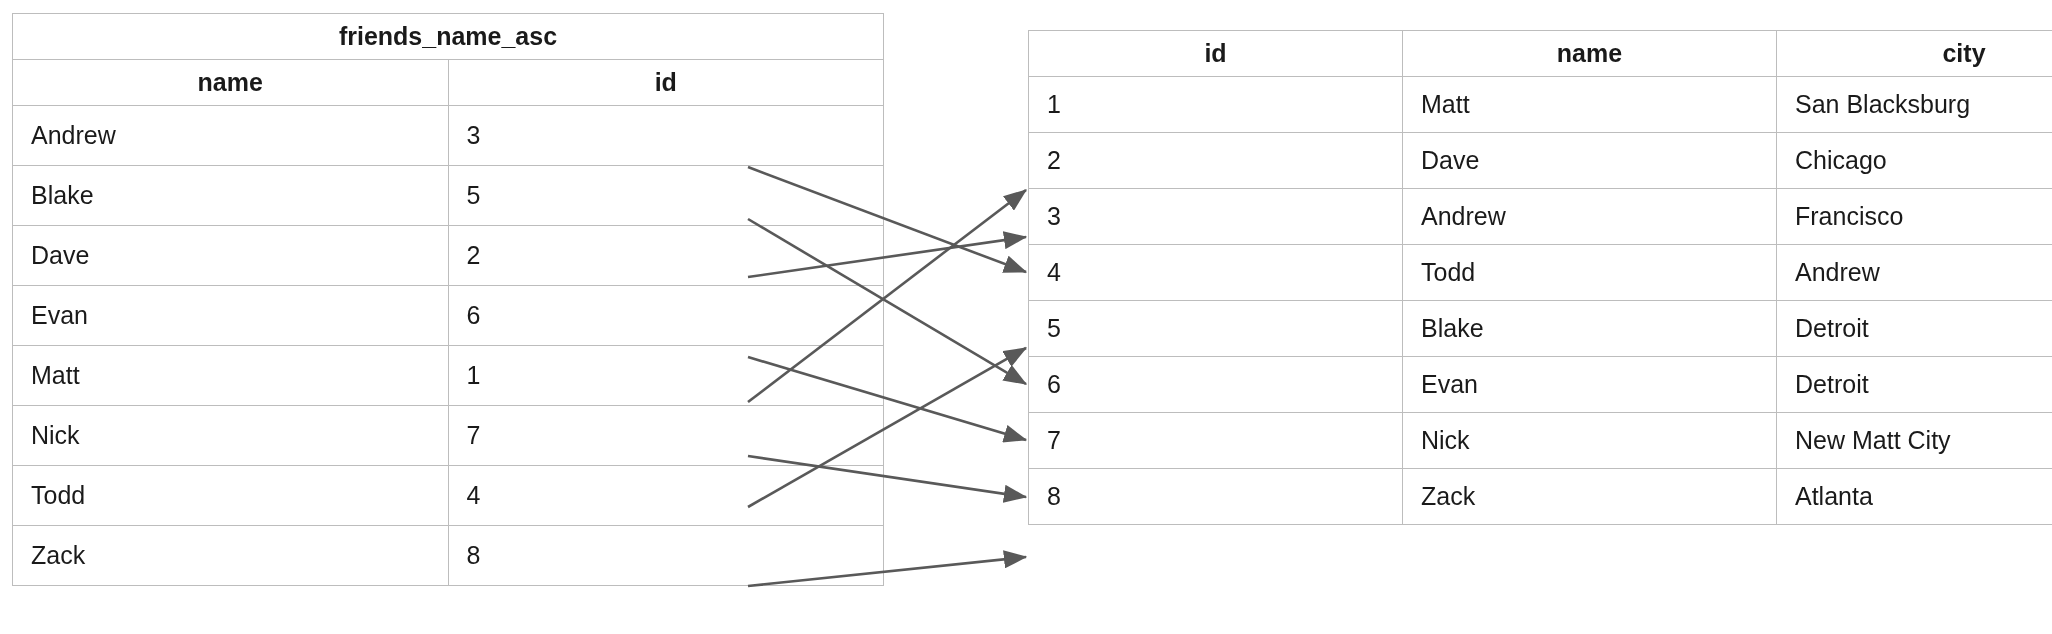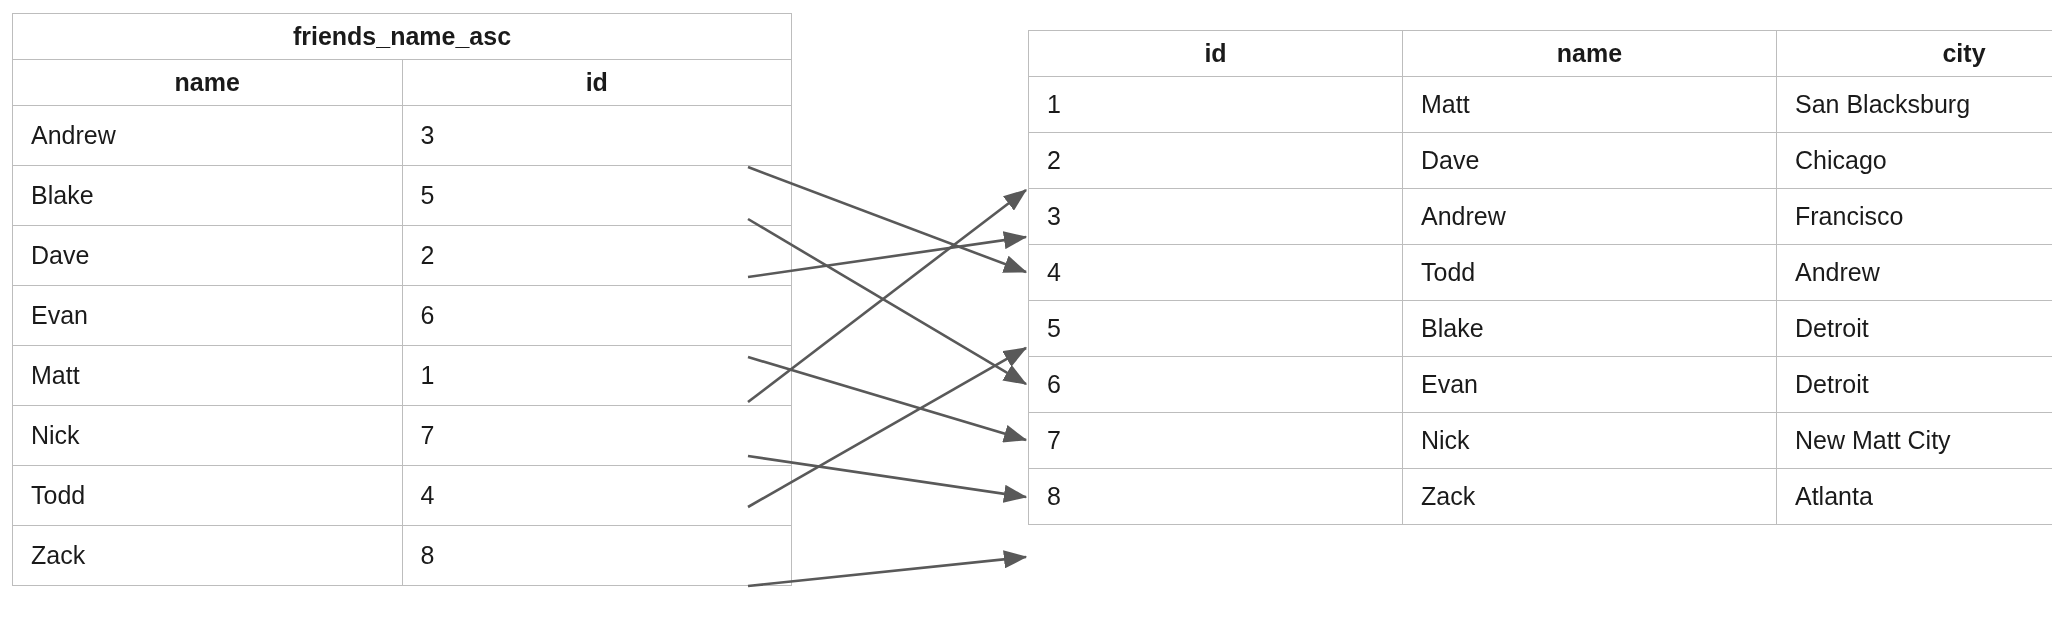--- a/index.html
+++ b/index.html
@@ -53,21 +53,21 @@
     height: 45px;
   }
   .db-table .data-cell {
     height: 59px;
   }
 
   
   #table-left {
     left: 12px;
     top: 13px;
-    width: 780px;
+    width: 872px;
   }
   #table-left .c-name { width: 368px; }
   #table-left .c-id   { width: 368px; }
 
   
   #table-right {
     left: 1028px;
     top: 30px;
     width: 1012px;
   }

